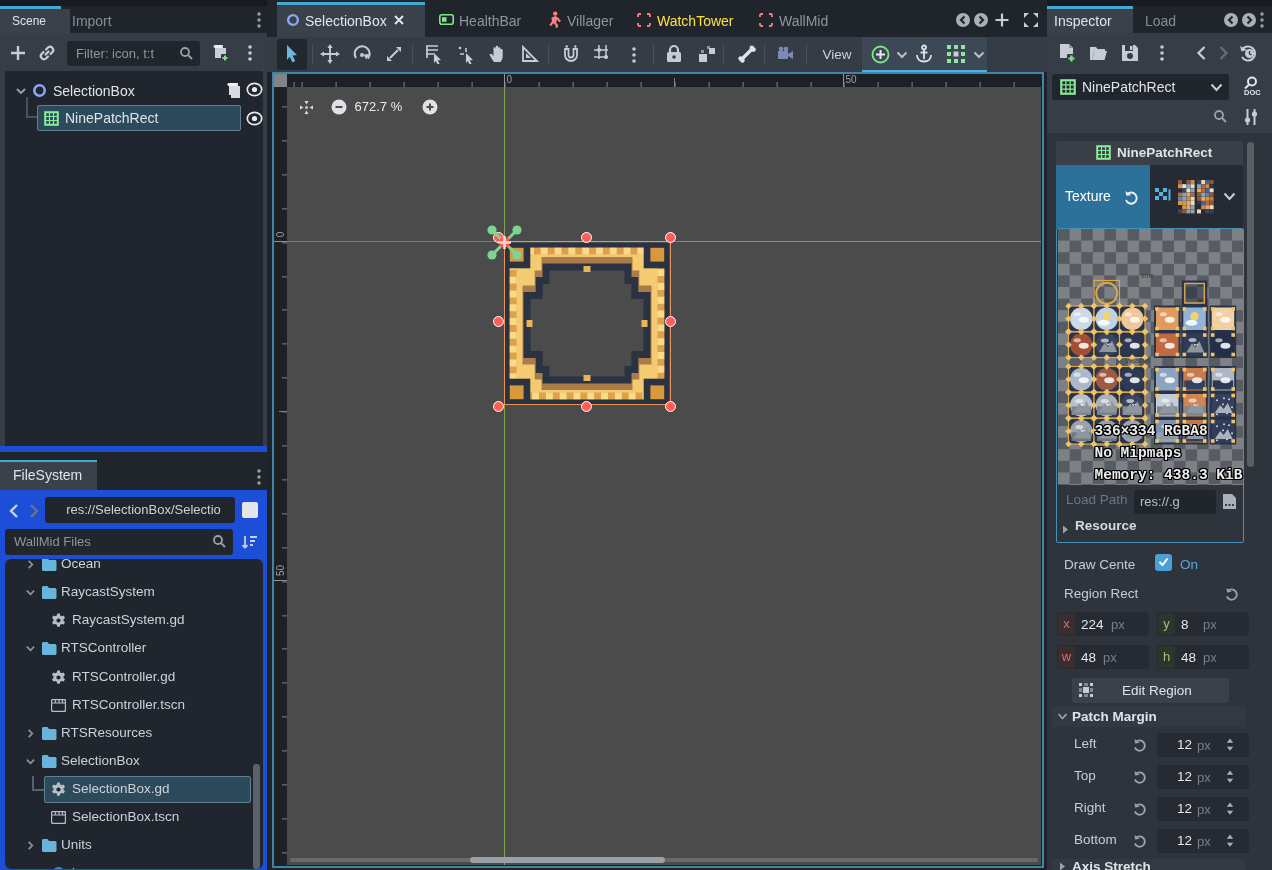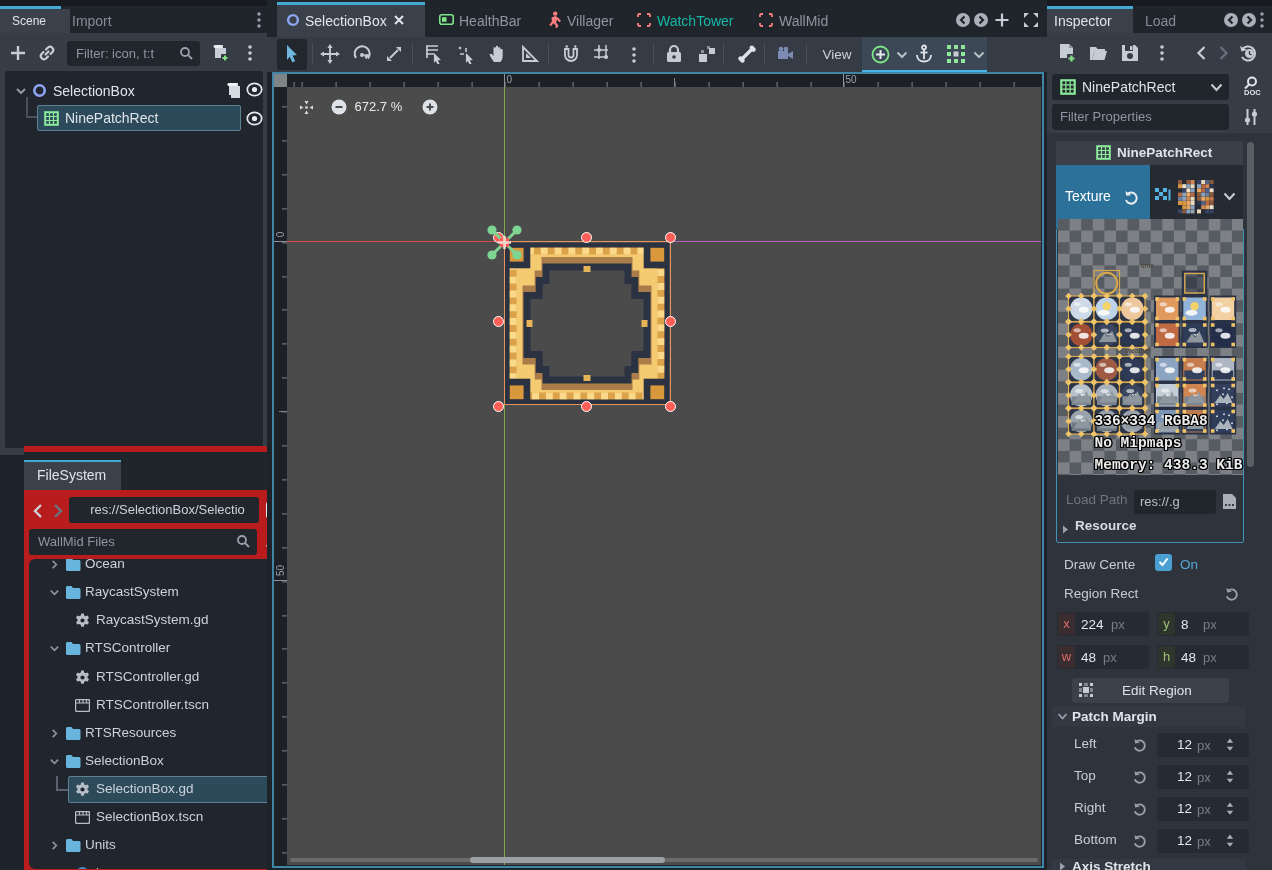--- a/index.html
+++ b/index.html
@@ -84,21 +84,21 @@
         <path d="M5.5 2v11M9.5 2v11M2 5.5h11M2 9.5h11" stroke="#8bec9b" stroke-width="1.2"></path>
       </svg>
     <div class="abs" style="left:60px;top:34px;font-size:14px;line-height:26px;color:#dfe4ea;">NinePatchRect</div>
     <svg class="ic" style="left:241px;top:40px" width="17" height="15" viewBox="0 0 17 15">
         <ellipse cx="8.5" cy="7.5" rx="7.2" ry="6.2" fill="none" stroke="#e6eaef" stroke-width="1.7"></ellipse>
         <circle cx="8.5" cy="7.5" r="2.6" fill="#e6eaef"></circle>
       </svg>
   </div>
 </div>
 
-<div class="abs" id="fsDock" style="left:0;top:446px;width:267px;height:424px;background:#b91c1c;margin-left:24px;">
+<div class="abs" id="fsDock" style="left:0;top:446px;width:267px;height:424px;background:#1d4ed8;">
   <div class="abs tabbar" style="left:0;top:6px;width:267px;height:38px;background:#20252c;"></div>
   <div class="abs tab-blue" style="left:0;top:13.5px;width:97px;"></div>
   <div class="abs tab-active" style="left:0;top:16px;width:97px;height:28px;font-size:14px;line-height:27px;text-indent:13px;">FileSystem</div>
   <svg class="ic" style="left:254px;top:22px" width="10" height="18" viewBox="0 0 10 18">
       <g fill="#9aa1ac">
         <circle cx="5" cy="3" r="1.7"></circle>
         <circle cx="5" cy="9" r="1.7"></circle>
         <circle cx="5" cy="15" r="1.7"></circle>
       </g>
     </svg>
@@ -224,21 +224,21 @@
         <path d="M4.5 6.5l4-1.5 3 2 2.5 3-1.8 1.2-2-2.6-1.2 3 2.3 2.8-1 2.6-2-.6.4-1.8-2.2-2.4-2.4 2.8-1.9-1 2.7-3.6z"></path>
       </g>
     </svg>
   <div class="abs" style="left:300px;top:4.5px;font-size:14px;line-height:32px;color:#8d95a2;">Villager</div>
   <svg class="ic" style="left:370px;top:13px" width="14" height="14" viewBox="0 0 14 14">
       <g stroke="#fc7e7e" stroke-width="1.8" fill="none">
         <path d="M1 4V2.2C1 1.5 1.5 1 2.2 1H4M10 1h1.8c.7 0 1.2.5 1.2 1.2V4M13 10v1.8c0 .7-.5 1.2-1.2 1.2H10M4 13H2.2C1.5 13 1 12.5 1 11.8V10"></path>
       </g>
       <rect x="4.2" y="4.2" width="5.6" height="5.6" fill="#fc7e7e" opacity="0"></rect>
     </svg>
-  <div class="abs" style="left:390px;top:4.5px;font-size:14px;line-height:32px;color:#14b8a6;text-align:right;">WatchTower</div>
+  <div class="abs" style="left:390px;top:4.5px;font-size:14px;line-height:32px;color:#fde047;text-align:right;">WatchTower</div>
   <svg class="ic" style="left:492px;top:13px" width="14" height="14" viewBox="0 0 14 14">
       <g stroke="#fc7e7e" stroke-width="1.8" fill="none">
         <path d="M1 4V2.2C1 1.5 1.5 1 2.2 1H4M10 1h1.8c.7 0 1.2.5 1.2 1.2V4M13 10v1.8c0 .7-.5 1.2-1.2 1.2H10M4 13H2.2C1.5 13 1 12.5 1 11.8V10"></path>
       </g>
       <rect x="4.2" y="4.2" width="5.6" height="5.6" fill="#fc7e7e" opacity="0"></rect>
     </svg>
   <div class="abs" style="left:512px;top:4.5px;font-size:14px;line-height:32px;color:#8d95a2;">WallMid</div>
   <svg class="ic" style="left:688px;top:12px" width="16" height="16" viewBox="0 0 16 16">
       <circle cx="8" cy="8" r="7" fill="#aab0ba"></circle>
       <path d="M9.5 4.5L6 8l3.5 3.5" stroke="#20252c" stroke-width="2.2" fill="none"></path>
@@ -554,21 +554,20 @@
       <circle cx="6" cy="6" r="4" stroke="#9aa1ac" stroke-width="1.8" fill="none"></circle>
       <path d="M9 9l4 4" stroke="#9aa1ac" stroke-width="1.8"></path>
     </svg>
   <svg class="ic" style="left:196px;top:108px" width="16" height="18" viewBox="0 0 16 18">
       <g stroke="#c6ccd4" stroke-width="2" fill="none">
         <path d="M4.5 1v16M11.5 1v16"></path>
       </g>
       <circle cx="4.5" cy="12" r="2.6" fill="#c6ccd4"></circle>
       <circle cx="11.5" cy="6" r="2.6" fill="#c6ccd4"></circle>
     </svg>
-  <div class="abs input" style="left:5px;top:104px;width:177px;height:26px;line-height:26px;text-indent:8px;">Filter Properties</div>
   <div class="abs" id="inspBody" style="left:0;top:133px;width:225px;height:737px;background:#2e333c;overflow:hidden;">
   <div class="abs" style="left:9px;top:8px;width:187px;height:24px;background:#3a3f48;border-radius:3px 3px 0 0;"></div>
   <svg class="ic" style="left:49px;top:12px" width="15" height="15" viewBox="0 0 15 15">
         <rect x="1.2" y="1.2" width="12.6" height="12.6" fill="none" stroke="#8bec9b" stroke-width="2"></rect>
         <path d="M5.5 2v11M9.5 2v11M2 5.5h11M2 9.5h11" stroke="#8bec9b" stroke-width="1.2"></path>
       </svg>
   <div class="abs" style="left:70px;top:8px;font-size:13.5px;font-weight:bold;line-height:24px;color:#dfe4ea;">NinePatchRect</div>
   <div class="abs" style="left:9px;top:32px;width:94px;height:63px;background:#2b7199;"></div>
   <div class="abs" style="left:103px;top:32px;width:93px;height:63px;background:#262b33;"></div>
   <div class="abs" style="left:18px;top:55px;font-size:14px;color:#fff;">Texture</div>
@@ -644,21 +643,21 @@
         <rect x="32.6" y="14.600000000000001" width="4" height="4" fill="#8f5a3c"></rect>
         <rect x="32.6" y="18.8" width="4" height="4" fill="#c57b4a"></rect>
         <rect x="32.6" y="23.0" width="4" height="4" fill="#8f5a3c"></rect>
         <rect x="32.6" y="27.200000000000003" width="4" height="4" fill="#f0e2c8"></rect>
         <rect x="32.6" y="31.400000000000002" width="4" height="4" fill="#333f5c"></rect>
       </svg>
   <svg class="ic" style="left:176px;top:59px" width="13" height="9" viewBox="0 0 13 9">
         <path d="M1.5 1.5L6.5 7l5-5.5" stroke="#c8ced7" stroke-width="2" fill="none"></path>
       </svg>
   <div class="abs" style="left:9px;top:95px;width:188px;height:315px;border:1.5px solid #4391b5;border-radius:2px;background:#2e333c;"></div>
-  <div class="abs" id="checker" style="left:10.5px;top:86px;width:185px;height:256px;background:conic-gradient(#7d8186 25%,#575c62 0 50%,#7d8186 0 75%,#575c62 0);background-size:23.2px 23.2px;">
+  <div class="abs" id="checker" style="left:10.5px;top:96px;width:185px;height:256px;background:conic-gradient(#7d8186 25%,#575c62 0 50%,#7d8186 0 75%,#575c62 0);background-size:23.2px 23.2px;">
   <svg class="ic" style="left:0;top:0" width="185" height="256" viewBox="0 0 185 256">
   <rect x="36" y="51.5" width="25.5" height="25.5" fill="none" stroke="#d9a84e" stroke-width="1.2"></rect>
   <circle cx="48.75" cy="64.25" r="10.5" fill="none" stroke="#d9a84e" stroke-width="2"></circle>
   <rect x="124.8" y="52.5" width="23.5" height="23.5" fill="rgba(28,36,56,.45)" stroke="#2a3248" stroke-width="2"></rect>
   <rect x="126.8" y="54.5" width="19.5" height="19.5" fill="none" stroke="#d9a84e" stroke-width="1.4"></rect>
   <rect x="10.5" y="77" width="25.5" height="25.5" fill="#2c3448" stroke="#d9a84e" stroke-width="1.2"></rect>
   <circle cx="23.25" cy="89.75" r="11.2" fill="#cdd9e6"></circle>
   <ellipse cx="25.75" cy="90.75" rx="5" ry="2.9" fill="rgba(250,250,252,.88)"></ellipse>
   <ellipse cx="19.25" cy="85.25" rx="3.6" ry="2.1" fill="rgba(250,250,252,.6)"></ellipse>
   <rect x="8.2" y="74.7" width="4.6" height="4.6" fill="#efc468" transform="rotate(45 10.5 77)"></rect>

